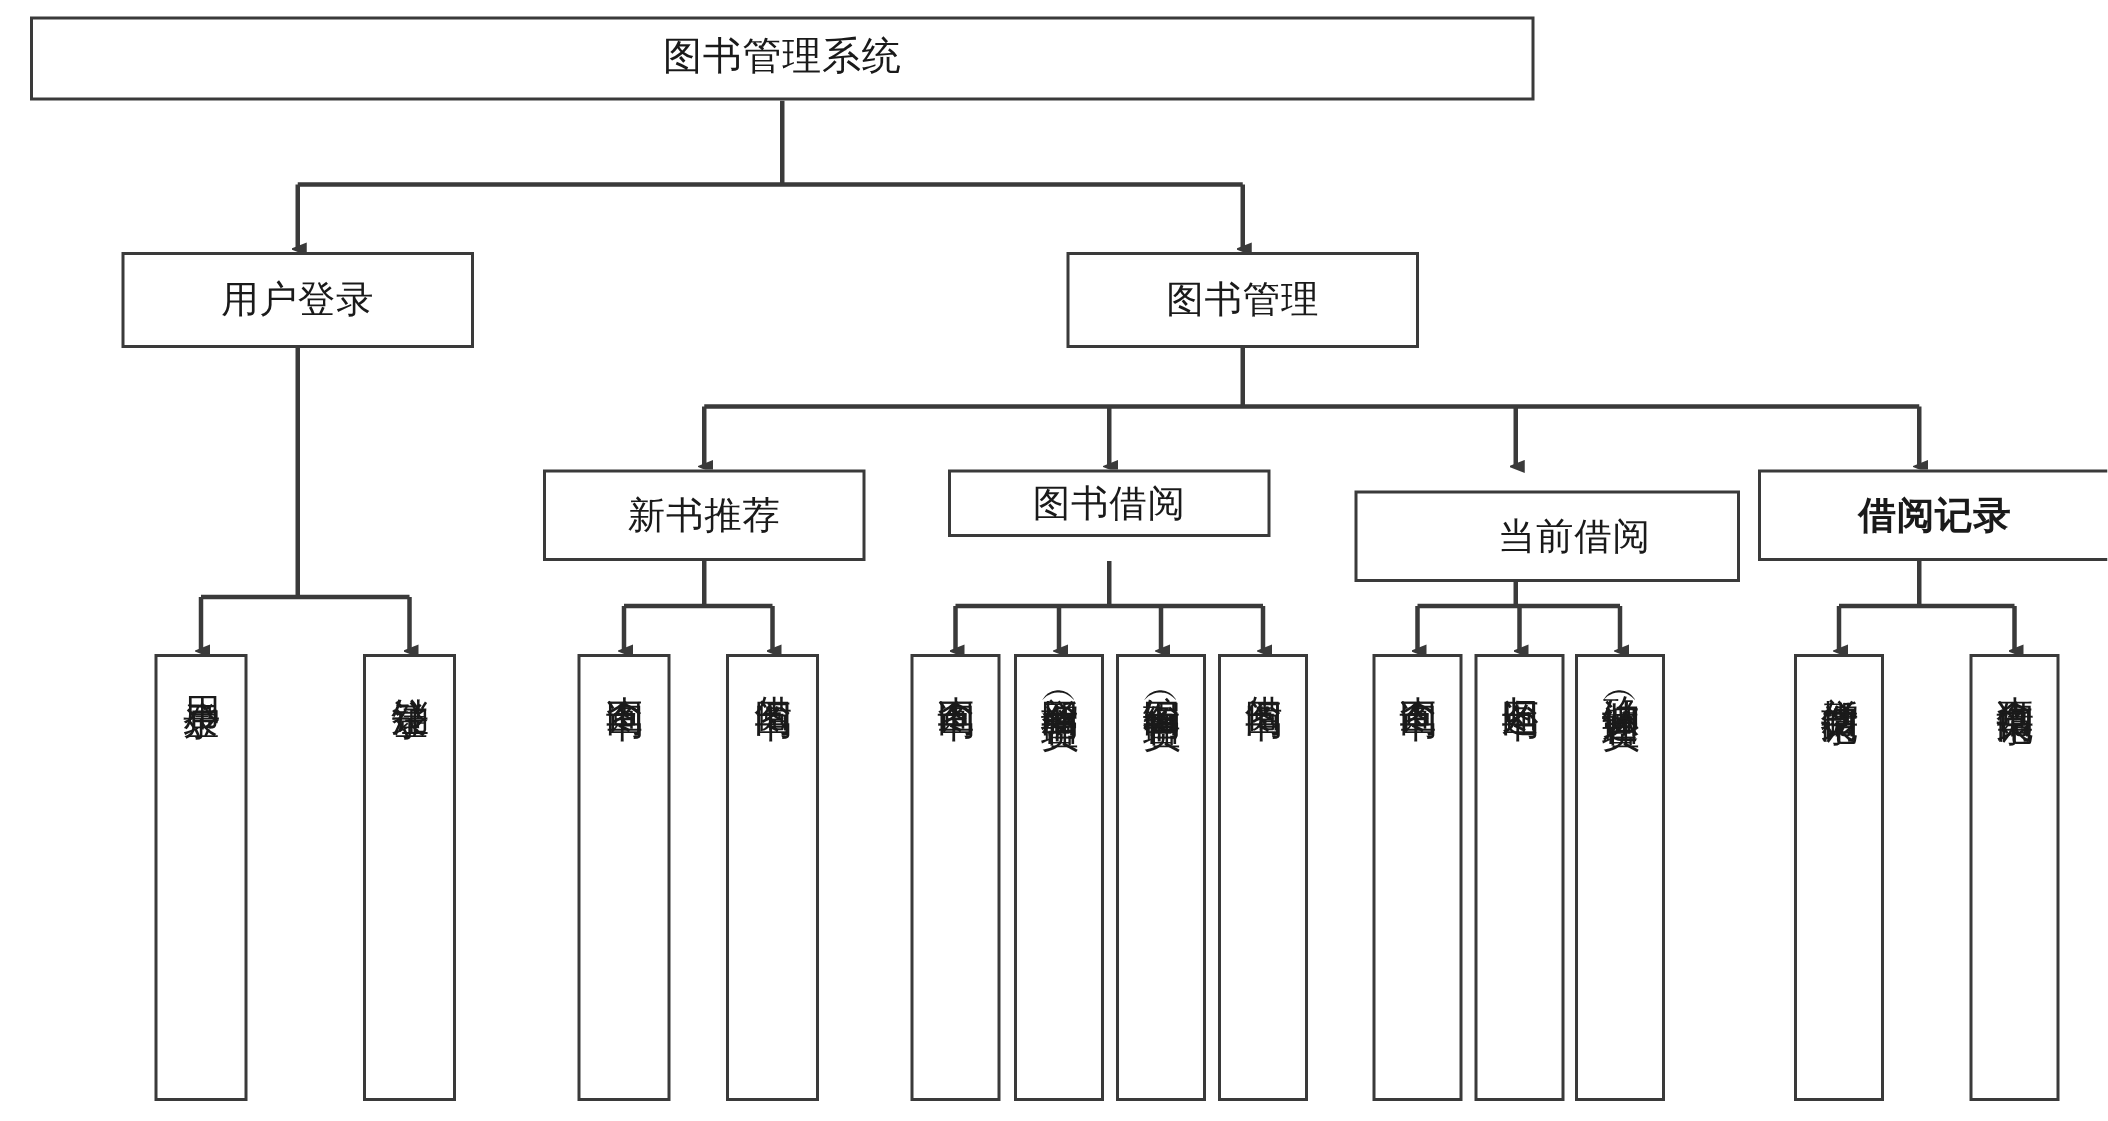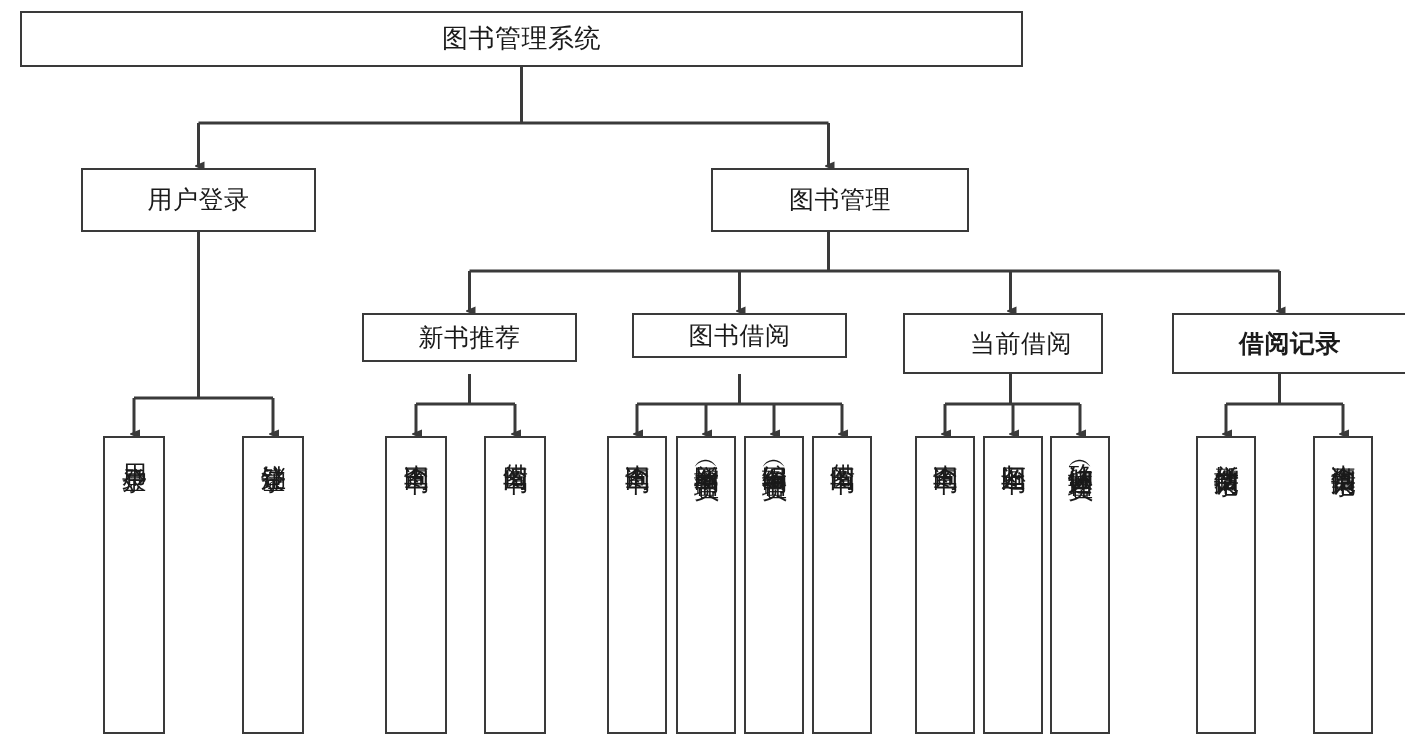--- a/index.html
+++ b/index.html
@@ -118,30 +118,30 @@
       </g>
   </svg>
 
   <div id="nodes">
       <div class="node horizontal root" style="left: 20px; top: 11px; width: 1003px; height: 56px;">
         <span class="label">图书管理系统</span>
       </div>
       <div class="node horizontal" style="left: 81px; top: 168px; width: 235px; height: 64px;">
         <span class="label">用户登录</span>
       </div>
-      <div class="node horizontal" style="left: 711px; top: 168px; width: 258px; height: 64px;">
+      <div class="node horizontal" style="left: 711px; top: 168px; width: 235px; height: 64px;">
         <span class="label">图书管理</span>
       </div>
-      <div class="node horizontal" style="left: 362px; top: 313px; width: 215px; height: 49px;">
+      <div class="node horizontal" style="left: 362px; top: 313px; width: 215px; height: 61px;">
         <span class="label">新书推荐</span>
       </div>
       <div class="node horizontal" style="left: 632px; top: 313px; width: 215px; height: 45px;">
         <span class="label">图书借阅</span>
       </div>
-      <div class="node horizontal" style="left: 903px; top: 313px; width: 200px; height: 61px; padding-left: 36px;">
+      <div class="node horizontal" style="left: 903px; top: 327px; width: 257px; height: 61px; padding-left: 36px;">
         <span class="label">当前借阅</span>
       </div>
       <div class="node horizontal" style="left: 1172px; top: 313px; width: 236px; height: 61px; font-weight: bold;">
         <span class="label">借阅记录</span>
       </div>
       <div class="node vertical" style="left: 103px; top: 436px; width: 62px; height: 298px;">
         <span class="label">用户登录</span>
       </div>
       <div class="node vertical" style="left: 242px; top: 436px; width: 62px; height: 298px;">
         <span class="label">注销登录</span>

